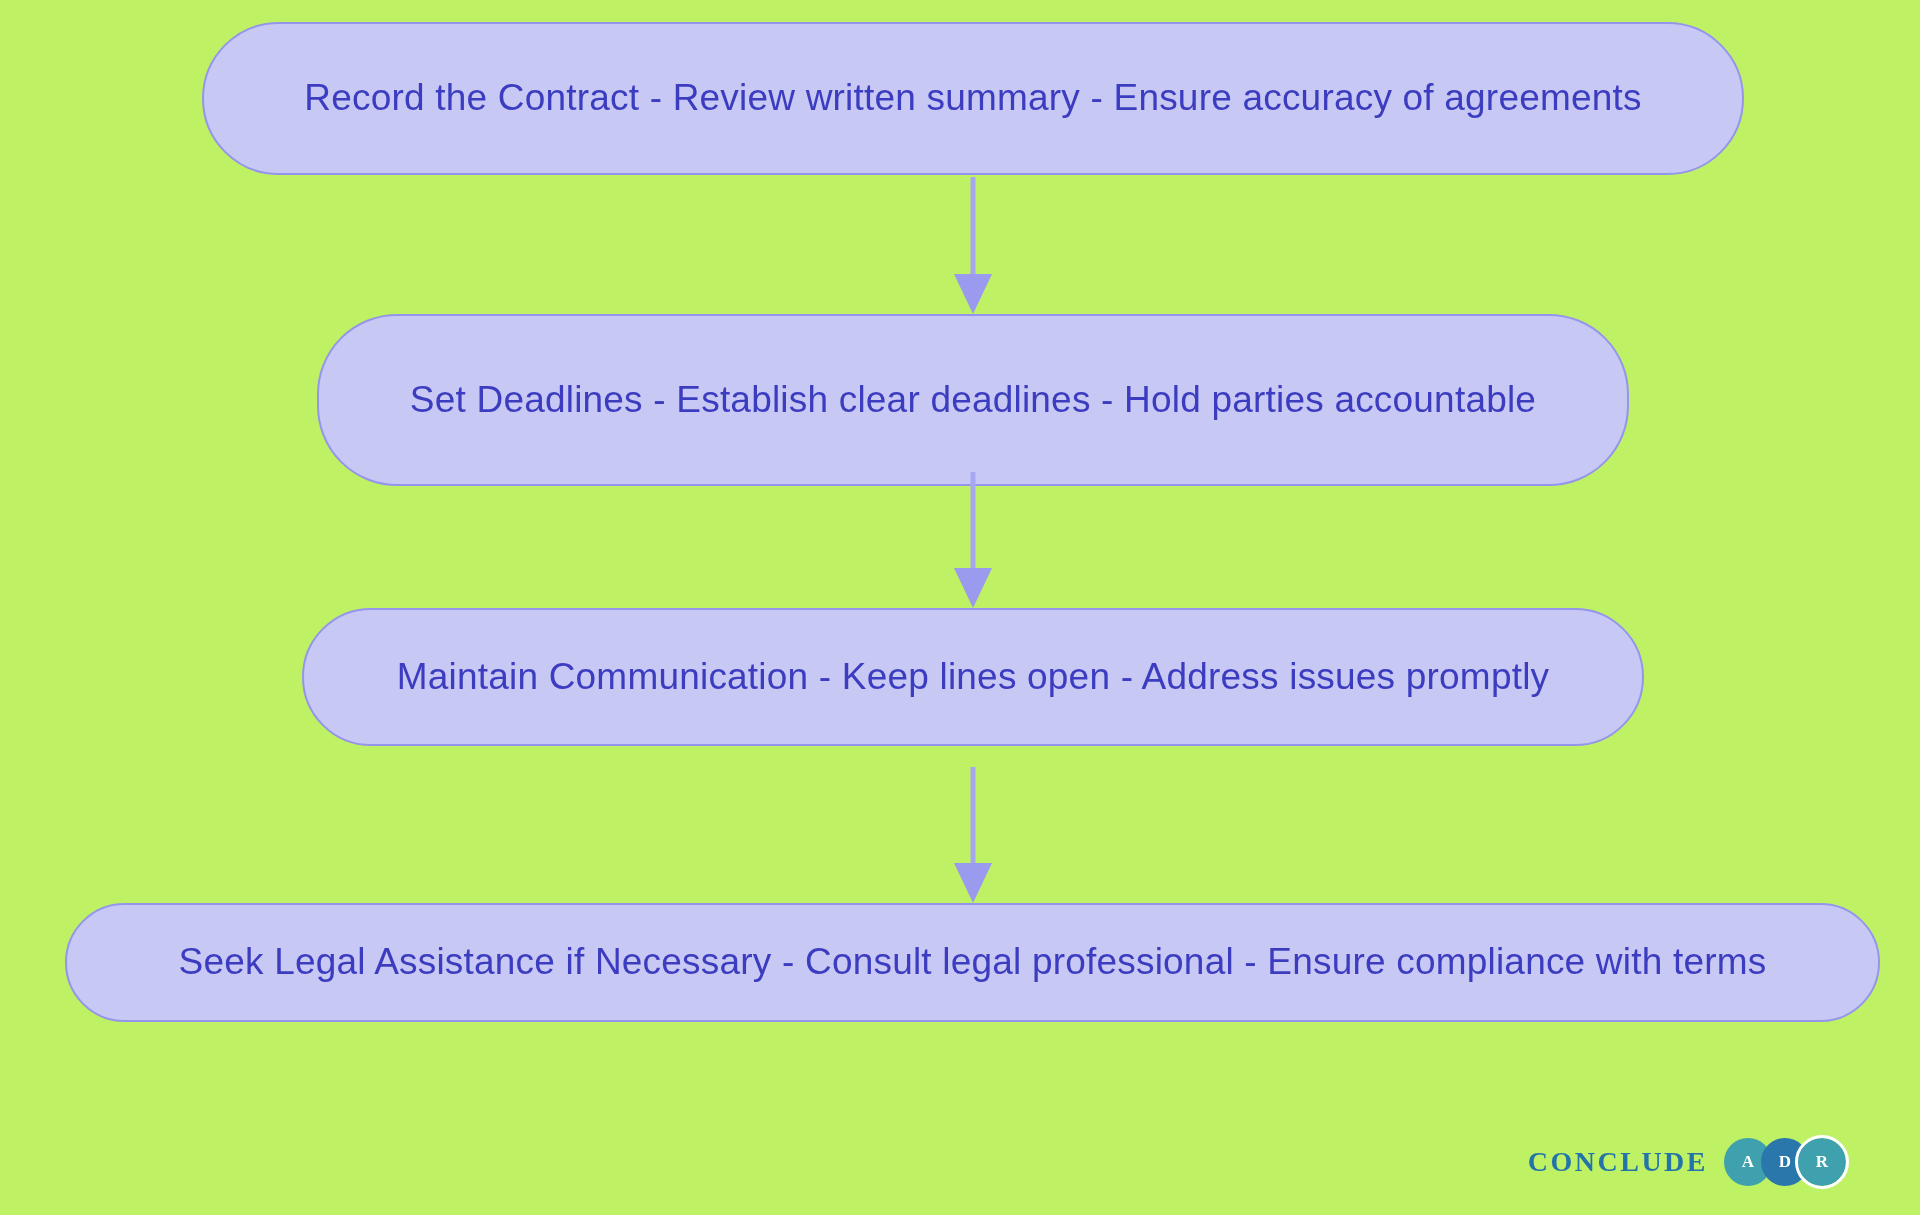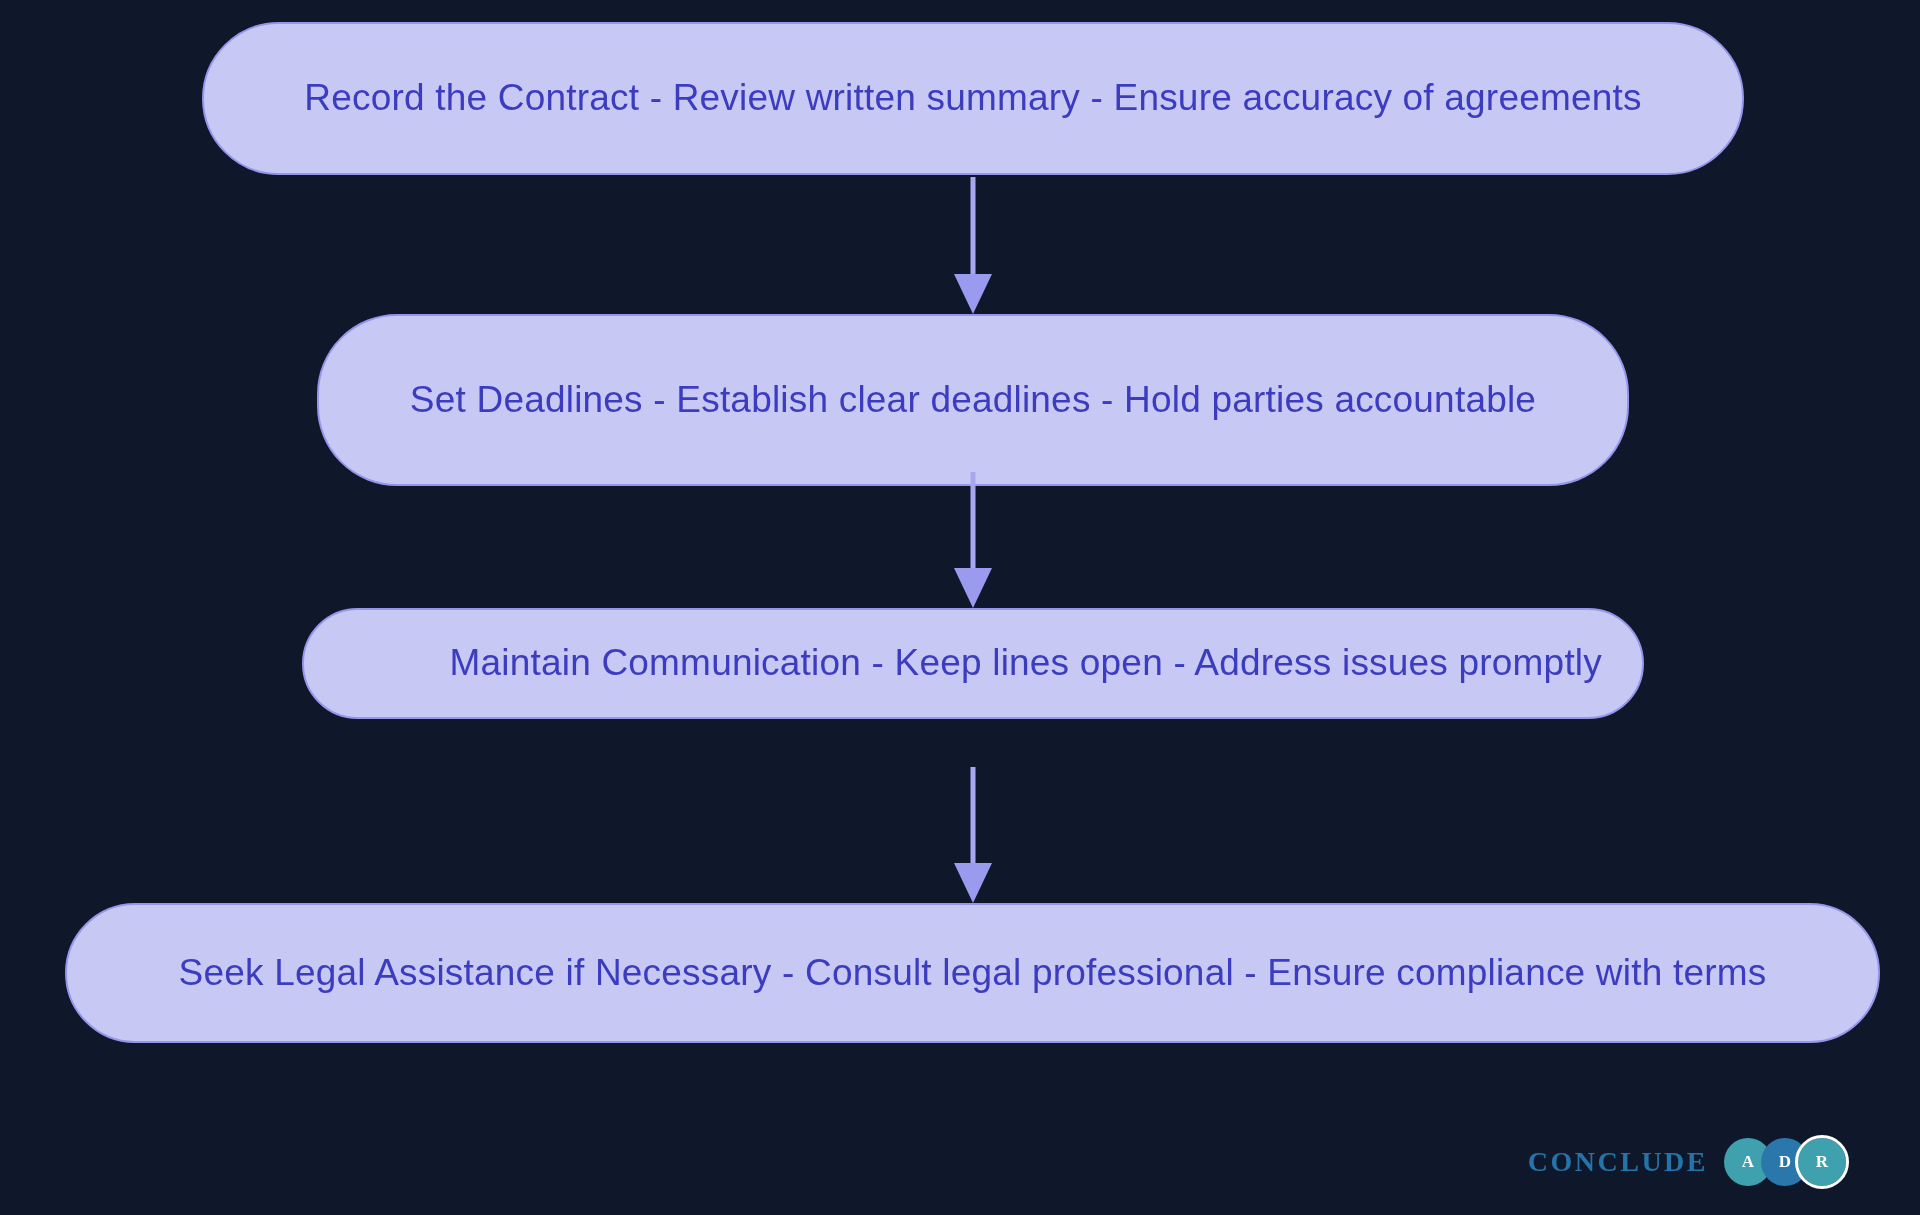--- a/index.html
+++ b/index.html
@@ -5,21 +5,21 @@
   html, body {
     margin: 0;
     padding: 0;
     background: #ffffff;
     font-family: "Liberation Sans", sans-serif;
   }
   .canvas {
     position: relative;
     width: 1920px;
     height: 1215px;
-    background: #0f172a;
+    background: #bef264;
     overflow: hidden;
   }
   .box {
     position: absolute;
     box-sizing: border-box;
     background: var(--box-fill, #c8c8f4);
     border: 2px solid var(--box-border, #9595ec);
     border-radius: 80px;
     display: flex;
     align-items: center;
@@ -29,22 +29,22 @@
   .box span {
     color: var(--box-text, #3c3cc0);
     font-size: 37px;
     letter-spacing: 0.2px;
     line-height: 1.2;
     padding: 0 40px;
     white-space: nowrap;
   }
   .box1 { left: 202px; top: 22px;  width: 1542px; height: 153px; }
   .box2 { left: 317px; top: 314px; width: 1312px; height: 172px; }
-  .box3 { left: 302px; top: 608px; width: 1342px; height: 111px; justify-content: flex-end; }
-  .box4 { left: 65px;  top: 903px; width: 1815px; height: 140px; }
+  .box3 { left: 302px; top: 608px; width: 1342px; height: 138px; }
+  .box4 { left: 65px;  top: 903px; width: 1815px; height: 119px; }
 
   .arrow {
     position: absolute;
     left: 953px; 
     width: 40px;
   }
   .arrow .stem {
     position: absolute;
     left: 50%;
     transform: translateX(-50%);

